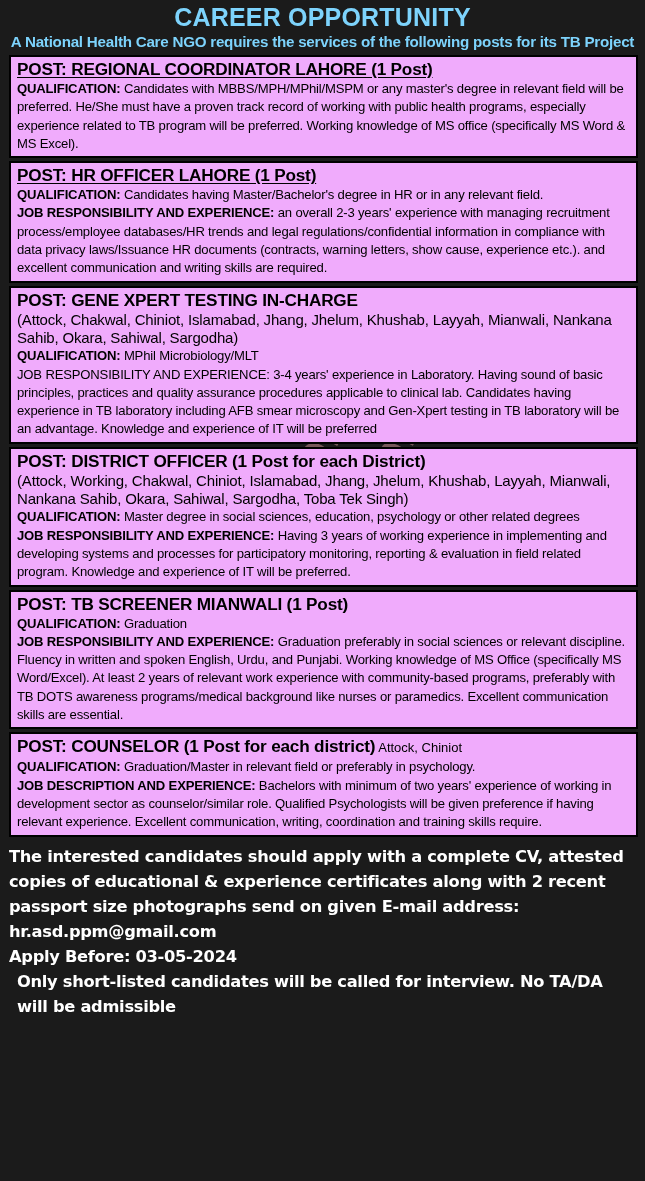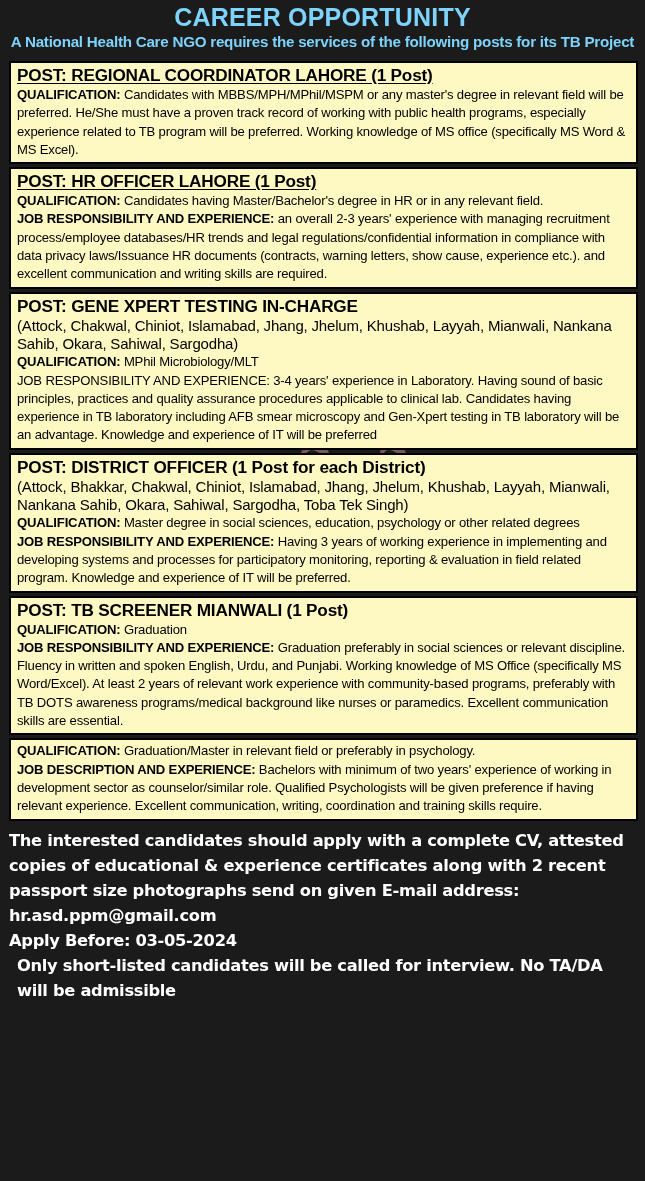--- a/index.html
+++ b/index.html
@@ -61,31 +61,31 @@
     line-height: 30px;
     letter-spacing: 0.2px;
   }
   .header-subtitle {
     font-family: "Liberation Sans", sans-serif;
     font-weight: bold;
     font-size: 15.2px;
     line-height: 20px;
     letter-spacing: -0.25px;
     white-space: nowrap;
-    padding-bottom: 8px;
+    padding-bottom: 2px;
   }
 
   
   .posts {
     position: relative;
     z-index: 10;
     padding: 0 7px 0 9px;
   }
   .post-panel {
-    background: #fef9c3;
+    background: #f0abfc;
     border: 2px solid #000000;
     margin-bottom: 3px;
     padding: 2px 5px 3px 6px;
     color: #000000;
     position: relative;
   }
   .post-panel.last { margin-bottom: 4px; }
 
   .post-heading {
     font-family: "Liberation Sans", sans-serif;
@@ -180,30 +180,31 @@
       <div class="post-line"><span class="lbl">JOB RESPONSIBILITY AND EXPERIENCE:</span><span>  an overall 2-3 years' experience with managing recruitment process/employee databases/HR trends and legal regulations/confidential information in compliance with data privacy laws/Issuance HR documents (contracts, warning letters, show cause, experience etc.). and excellent communication and writing skills are required.</span></div>
     </div>
     <div class="post-panel">
       <div class="post-heading"><span class="ph-main">POST: GENE XPERT TESTING IN-CHARGE</span></div>
       <div class="post-para">(Attock, Chakwal, Chiniot, Islamabad, Jhang, Jhelum, Khushab,  Layyah, Mianwali, Nankana Sahib, Okara, Sahiwal, Sargodha)</div>
       <div class="post-line"><span class="lbl">QUALIFICATION:</span><span> MPhil Microbiology/MLT</span></div>
       <div class="post-line"><span class="lbl-plain">JOB RESPONSIBILITY AND EXPERIENCE:</span><span>  3-4 years' experience in Laboratory. Having sound of basic principles, practices and quality assurance procedures applicable to clinical lab. Candidates having experience in TB laboratory including AFB smear microscopy and Gen-Xpert testing in TB laboratory will be an advantage. Knowledge and experience of IT will be preferred</span></div>
     </div>
     <div class="post-panel">
       <div class="post-heading"><span class="ph-main">POST: DISTRICT OFFICER (1 Post for each District)</span></div>
-      <div class="post-para">(Attock, Bhakkar, Chakwal, Chiniot, Islamabad, Jhang, Jhelum, Khushab,  Layyah, Mianwali, Nankana Sahib, Okara, Sahiwal, Sargodha, Toba Tek Singh)</div>
+      <div class="post-para">(Attock, Working, Chakwal, Chiniot, Islamabad, Jhang, Jhelum, Khushab,  Layyah, Mianwali, Nankana Sahib, Okara, Sahiwal, Sargodha, Toba Tek Singh)</div>
       <div class="post-line"><span class="lbl">QUALIFICATION:</span><span> Master degree in social sciences, education, psychology or other related degrees</span></div>
       <div class="post-line"><span class="lbl">JOB RESPONSIBILITY AND EXPERIENCE:</span><span> Having 3 years of working experience in implementing and developing systems and processes for participatory monitoring, reporting &amp; evaluation in field related program. Knowledge and experience of IT will be preferred.</span></div>
     </div>
     <div class="post-panel">
       <div class="post-heading"><span class="ph-main">POST: TB SCREENER MIANWALI (1 Post)</span></div>
       <div class="post-line"><span class="lbl">QUALIFICATION:</span><span> Graduation</span></div>
       <div class="post-line"><span class="lbl">JOB RESPONSIBILITY AND EXPERIENCE:</span><span>  Graduation preferably in social sciences or relevant discipline. Fluency in written and spoken English, Urdu, and Punjabi. Working knowledge of MS Office (specifically MS Word/Excel). At least 2 years of relevant work experience with community-based programs, preferably with TB DOTS awareness programs/medical background like nurses or paramedics. Excellent communication skills are essential.</span></div>
     </div>
     <div class="post-panel last">
+      <div class="post-heading"><span class="ph-main">POST: COUNSELOR  (1 Post for each district)</span><span class="ph-suffix"> Attock, Chiniot</span></div>
       <div class="post-line"><span class="lbl">QUALIFICATION:</span><span> Graduation/Master in relevant field or preferably in psychology.</span></div>
       <div class="post-line"><span class="lbl">JOB DESCRIPTION AND EXPERIENCE:</span><span>  Bachelors with minimum of two years' experience of working in development sector as counselor/similar role. Qualified Psychologists will be given preference if having relevant experience. Excellent communication, writing, coordination and training skills require.</span></div>
     </div>
   </div>
 
 <div class="footer">
   <div class="footer-block">The interested candidates should apply with a complete CV, attested copies of educational &amp; experience certificates along with 2 recent passport size photographs send on given E-mail address:</div>
   <div class="footer-line">hr.asd.ppm@gmail.com</div>
   <div class="footer-line">Apply Before:  03-05-2024</div>
   <div class="footer-para">Only short-listed candidates will be called for interview. No TA/DA will be admissible</div>

